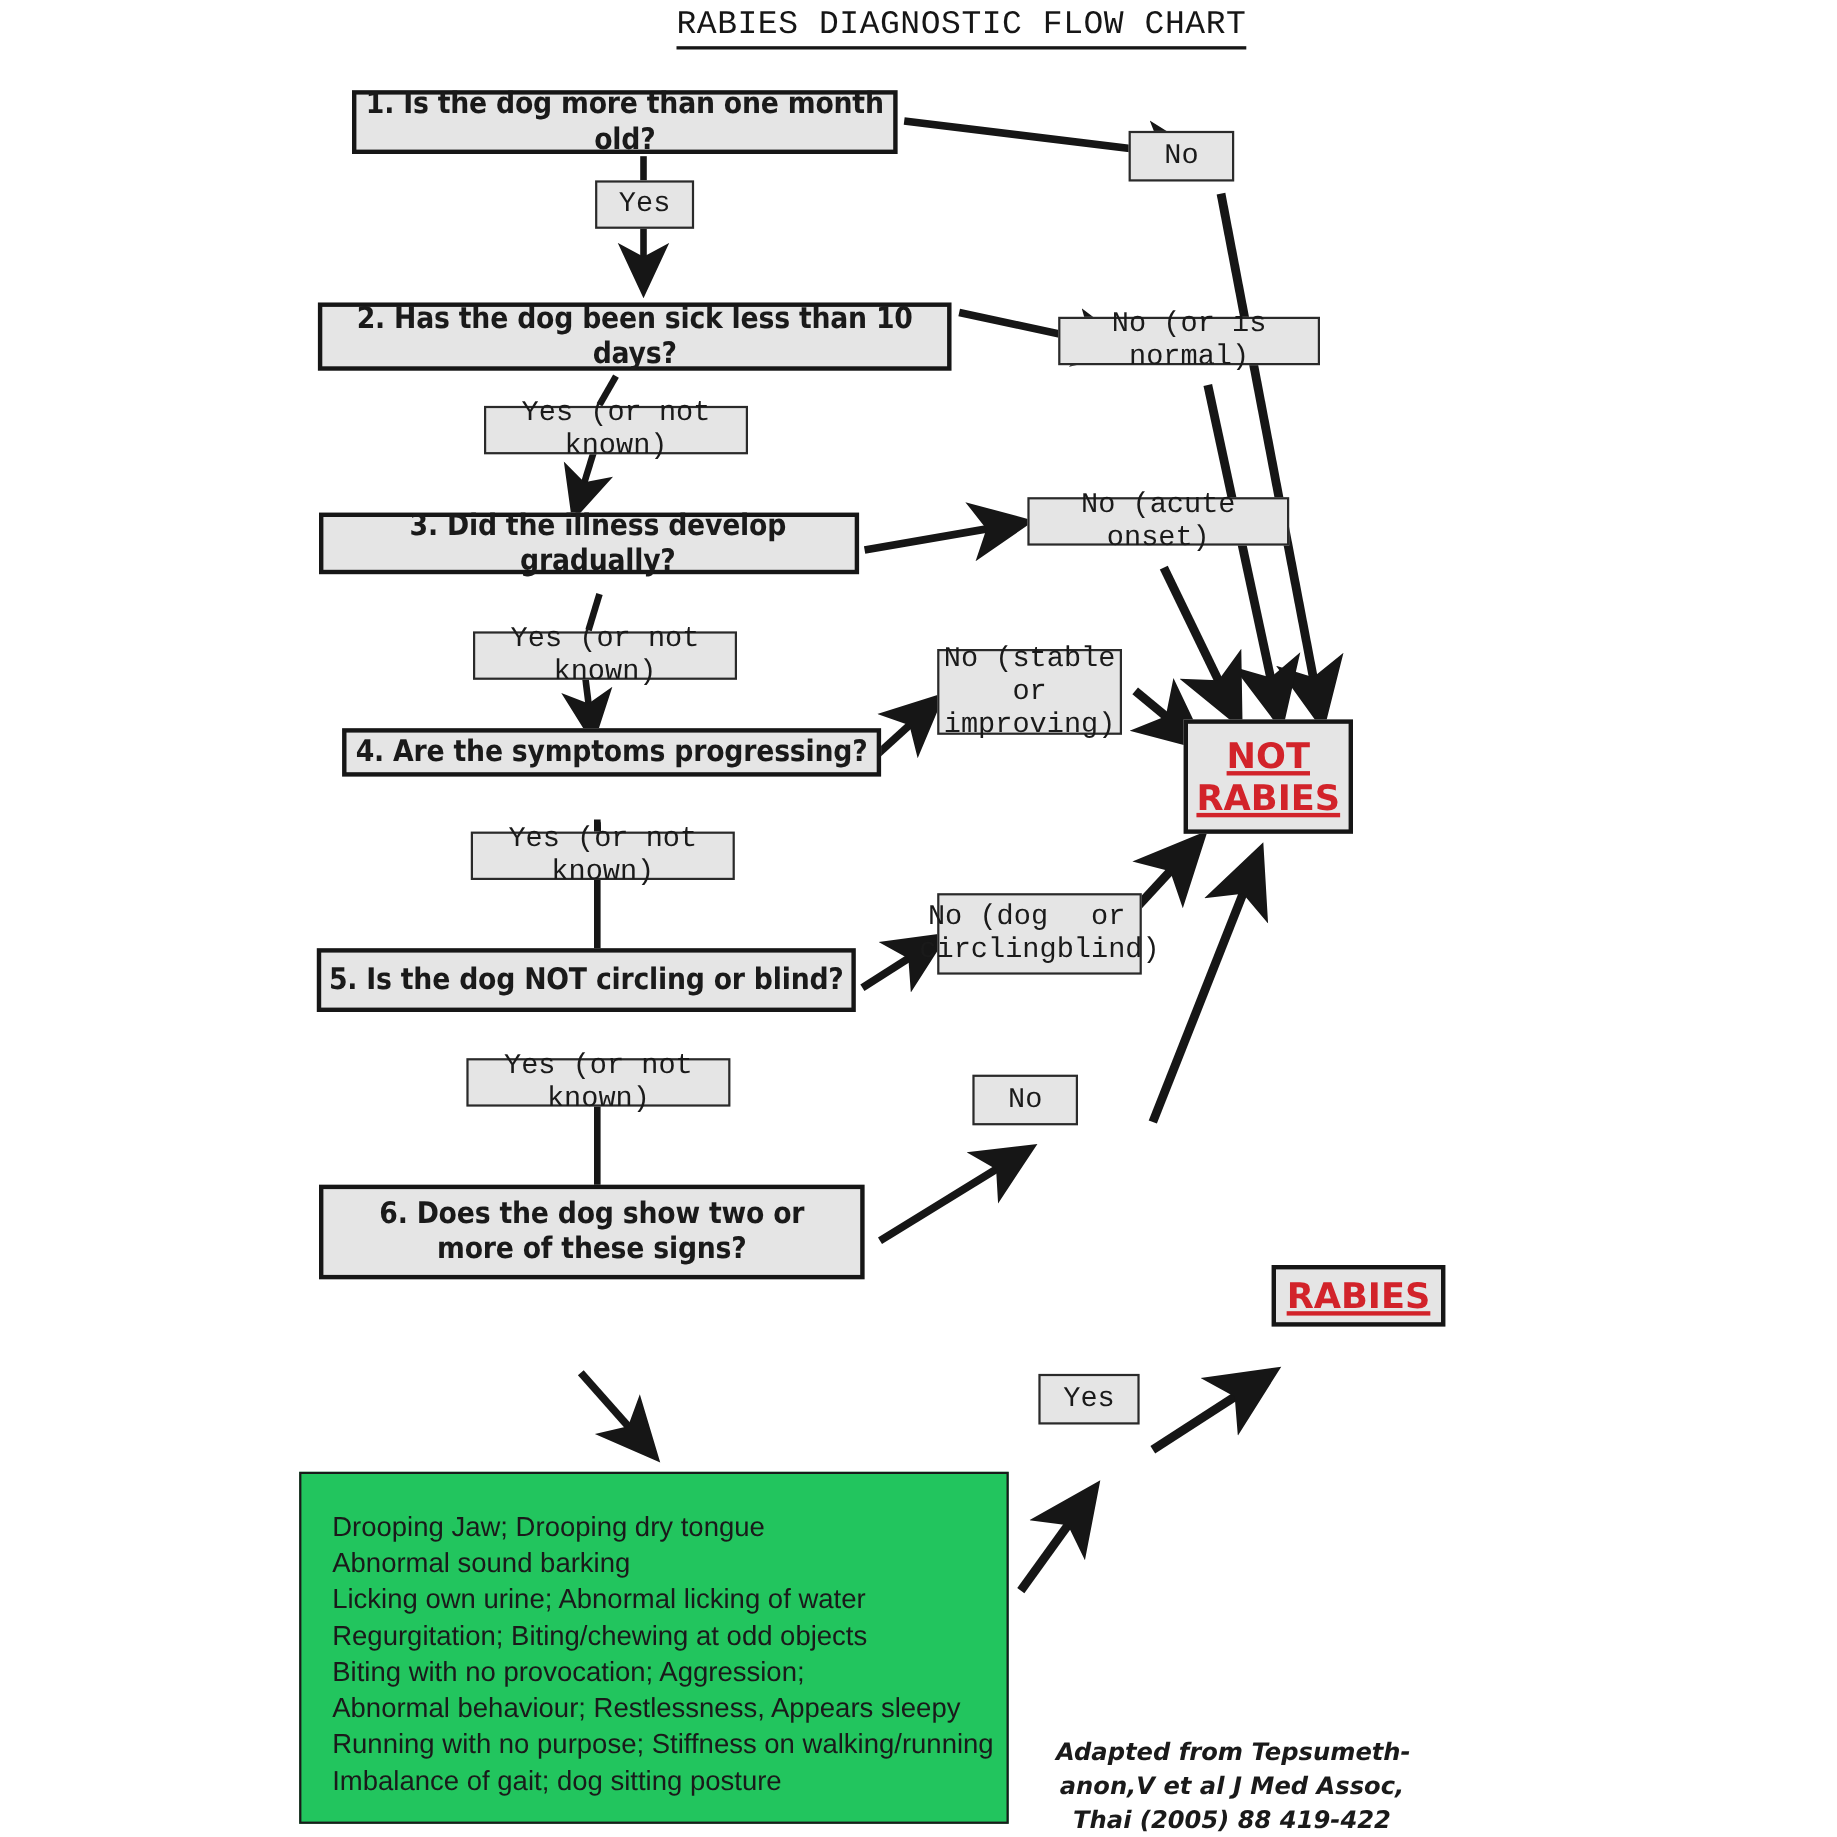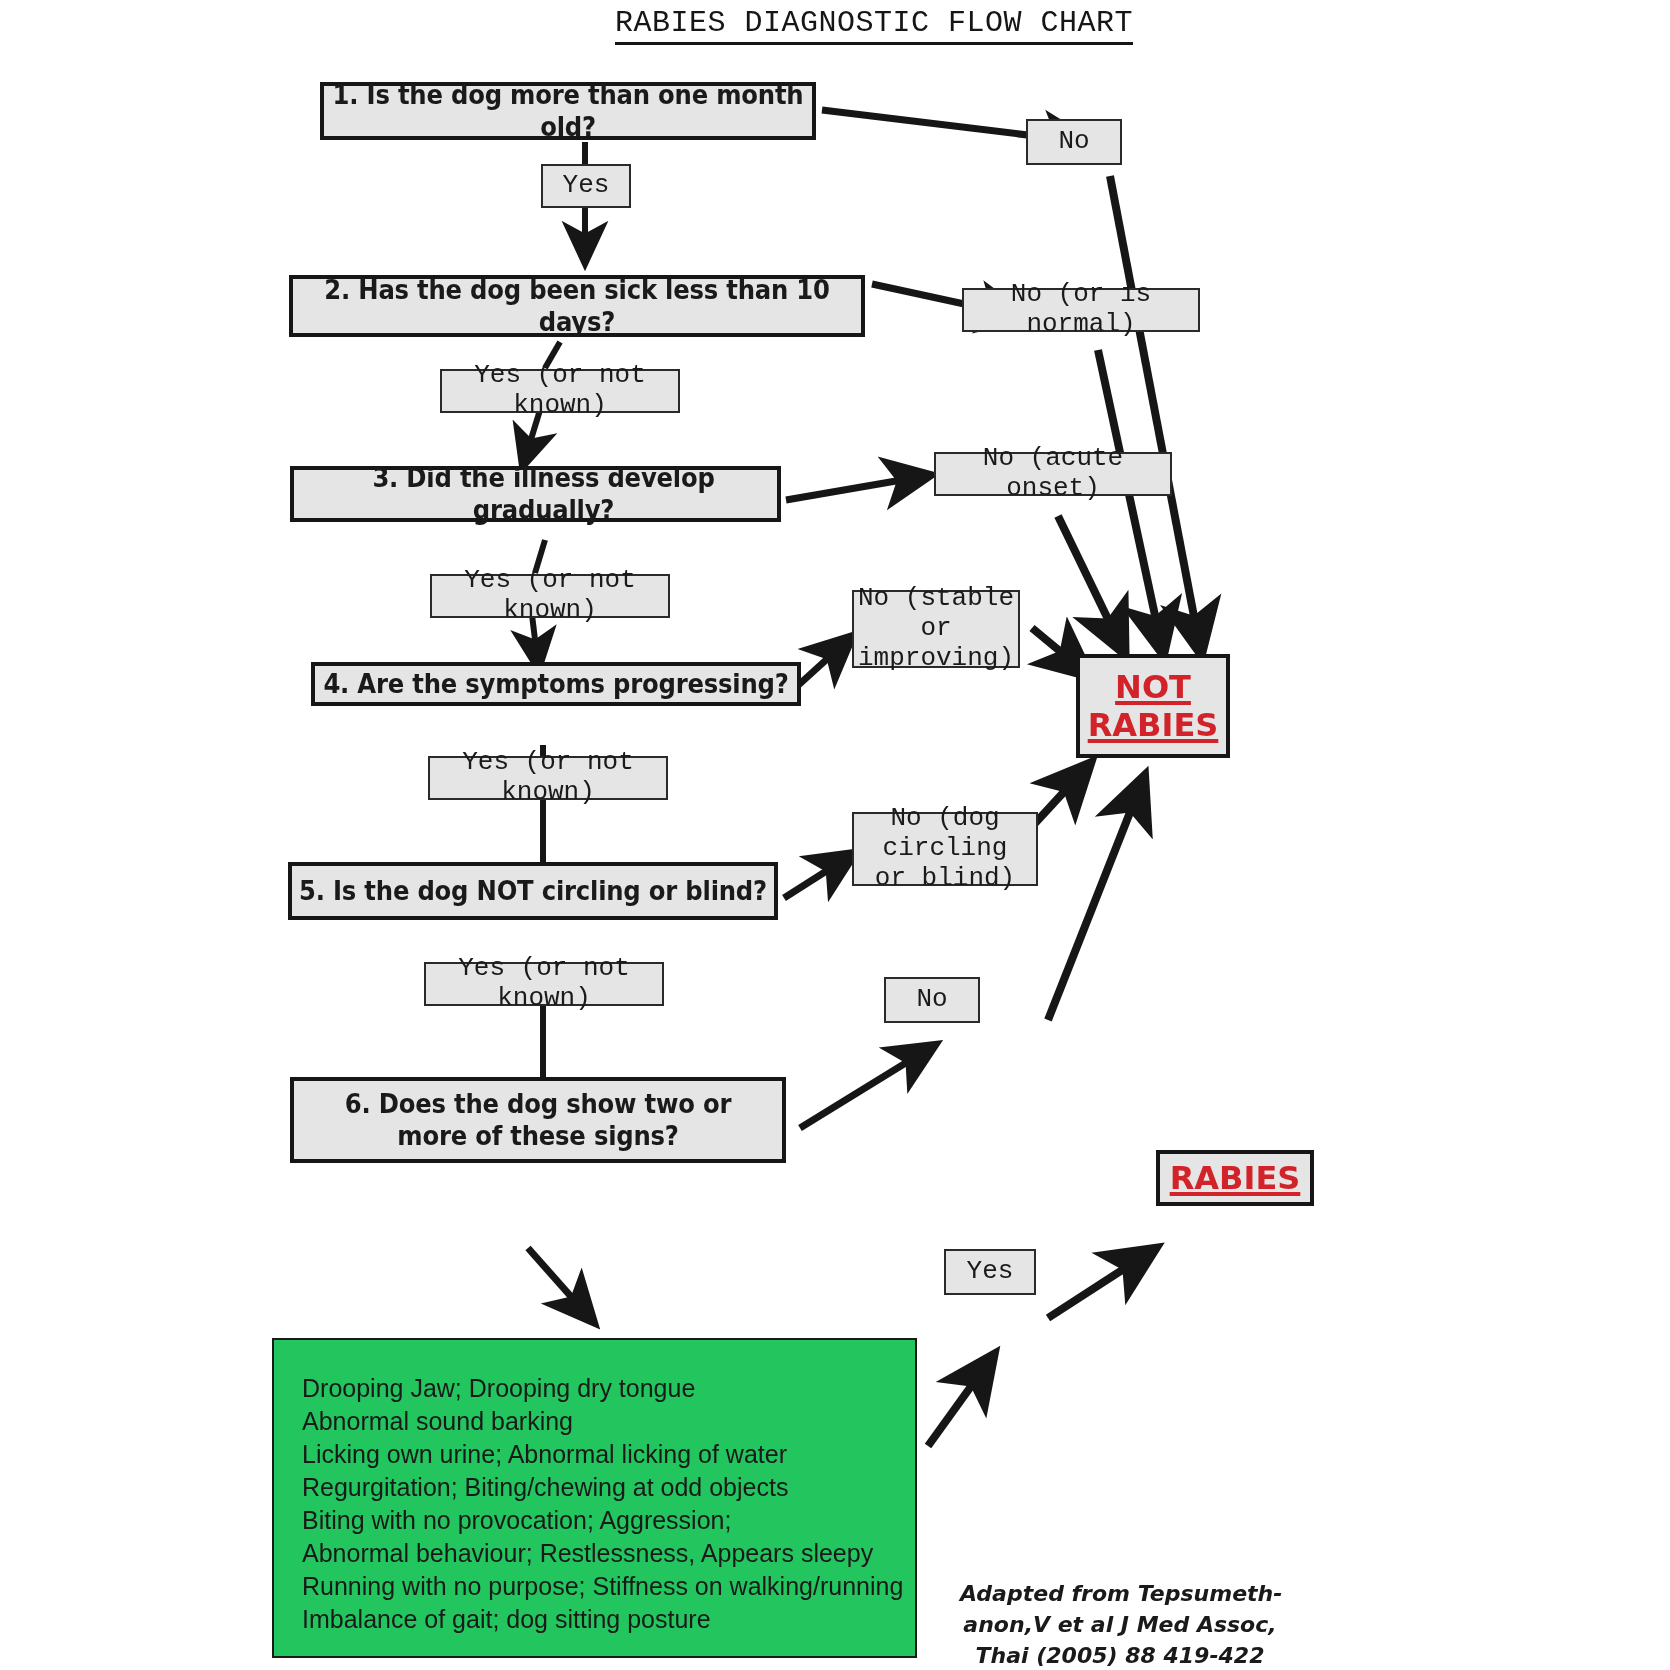--- a/index.html
+++ b/index.html
@@ -238,21 +238,21 @@
   </div>
 
   <div class="node qbox" style="left:288px; top:862px; width:490px; height:58px;">
     <span>5. Is the dog NOT circling or blind?</span>
   </div>
 
   <div class="node lbox" style="left:424px; top:962px; width:240px; height:44px;">
     <span>Yes (or not known)</span>
   </div>
 
-  <div class="node lbox" style="left:852px; top:812px; width:186px; height:74px; flex-direction:column;">
+  <div class="node lbox" style="left:852px; top:812px; width:186px; height:74px; flex-direction:row;">
     <span>No (dog circling</span>
     <span>or blind)</span>
   </div>
 
   <div class="node qbox" style="left:290px; top:1077px; width:496px; height:86px; flex-direction:column;">
     <span>6. Does the dog show two or</span>
     <span>more of these signs?</span>
   </div>
 
   <div class="node lbox" style="left:884px; top:977px; width:96px; height:46px;">

